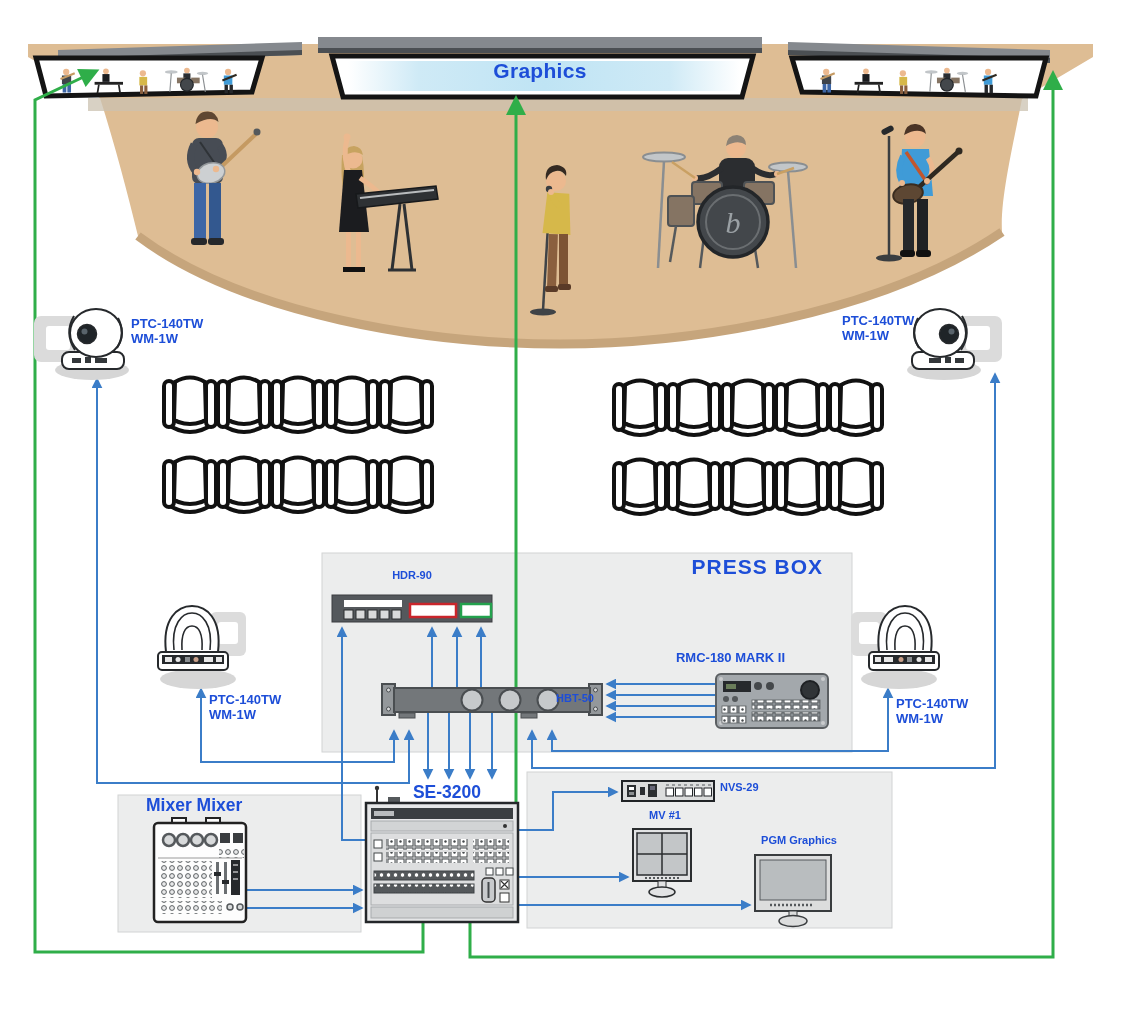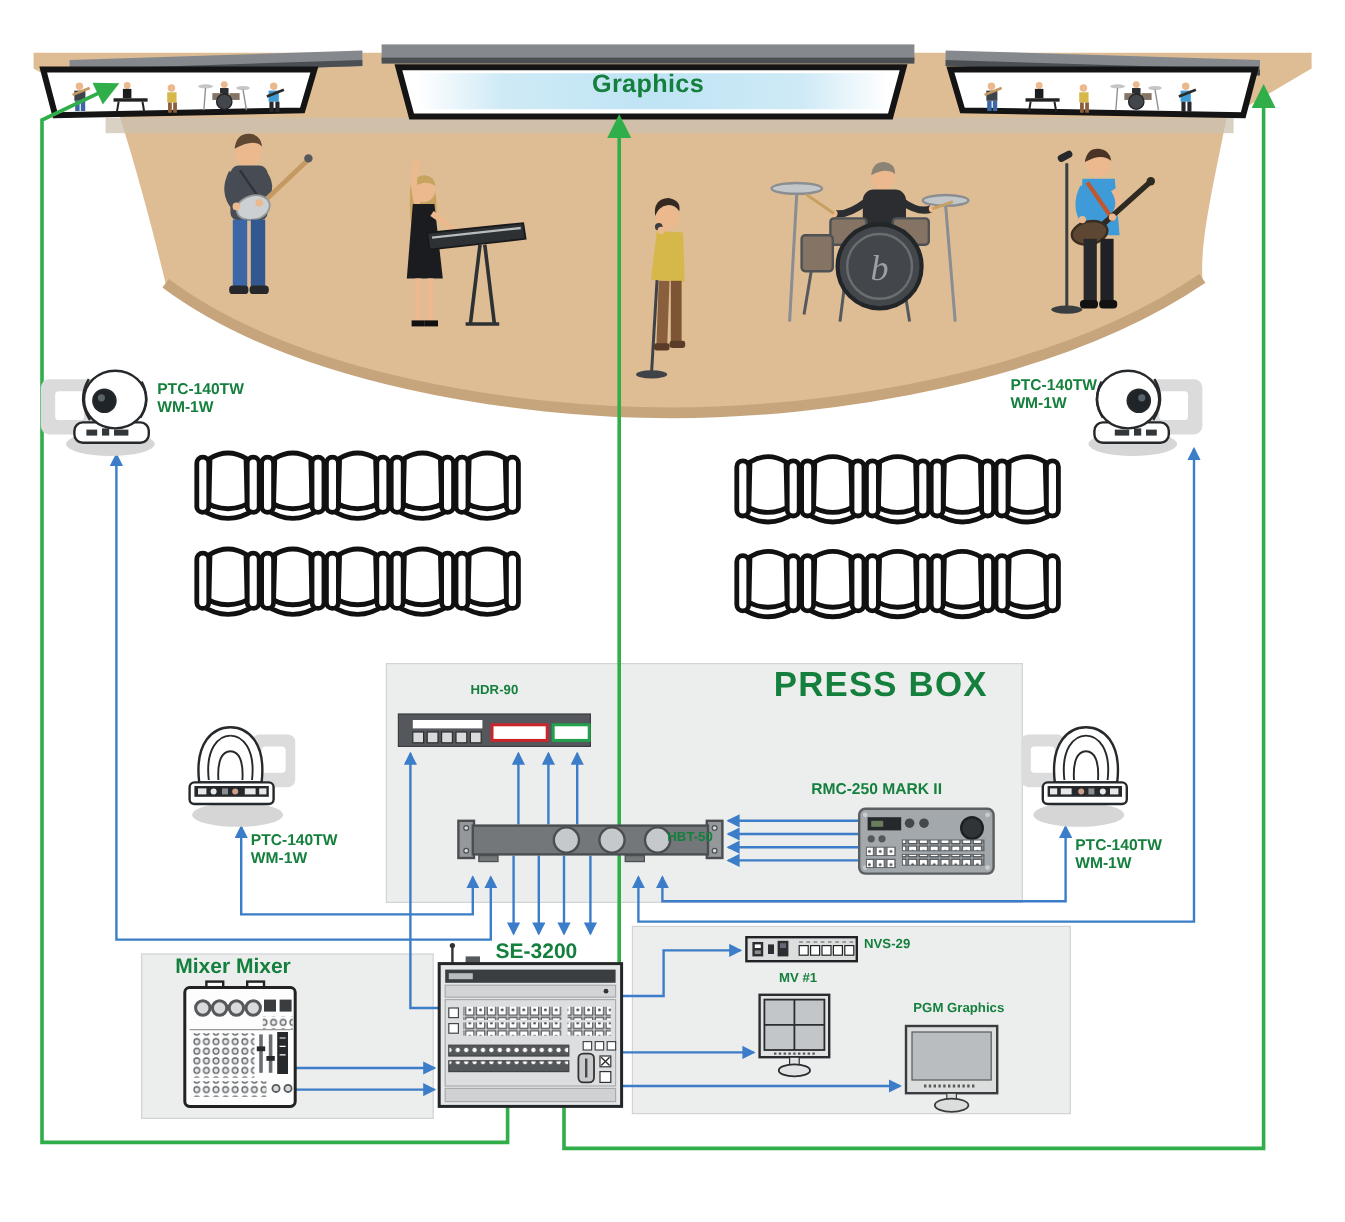--- a/index.html
+++ b/index.html
@@ -1,25 +1,25 @@
 <!DOCTYPE html>
 <html><head>
 <meta charset="utf-8">
 <style>
   html,body{margin:0;padding:0;background:#fff;}
   .canvas{position:relative;width:1121px;height:1018px;background:#fff;
           font-family:"Liberation Sans",sans-serif;overflow:hidden;}
   svg.layer{position:absolute;left:0;top:0;}
-  .lbl{position:absolute;font-weight:bold;color:#15803d;line-height:1.12;white-space:nowrap;}
+  .lbl{position:absolute;font-weight:bold;color:#1d4ed8;line-height:1.12;white-space:nowrap;}
   .lbl span{display:block;}
   .fs16{font-size:13px;}
   .fs17{font-size:11px;}
   .fs175{font-size:17.5px;}
   .fs21{font-size:21px;letter-spacing:.3px;}
-  .fs29{font-size:29px;letter-spacing:1px;}
+  .fs29{font-size:21px;letter-spacing:1px;}
   .ctr{text-align:center;}
   .rgt{text-align:right;}
 </style>
 </head>
 <body>
 
 <div class="canvas">
 
 <svg class="layer" width="1121" height="1018" viewBox="0 0 1121 1018">
   <defs>
@@ -454,21 +454,21 @@
       </g>
   <g>
         <use href="#camR" transform="translate(945,604) scale(-1,1)"></use>
       </g>
 </svg>
 
 <div class="lbl fs21 ctr" style="left:445px;top:59px;width:190px;">Graphics</div>
 <div class="lbl fs29 rgt" style="left:623px;top:555px;width:200px;">PRESS BOX</div>
 <div class="lbl fs17 ctr" style="left:352px;top:569px;width:120px;">HDR-90</div>
 <div class="lbl fs17 ctr" style="left:506px;top:692px;width:88px;text-align:right;">HBT-50</div>
-<div class="lbl fs16 ctr" style="left:648px;top:651px;width:165px;">RMC-250 MARK II</div>
+<div class="lbl fs16 ctr" style="left:648px;top:651px;width:165px;">RMC-180 MARK II</div>
 <div class="lbl fs175 ctr" style="left:392px;top:783px;width:110px;">SE-3200</div>
 <div class="lbl fs17" style="left:720px;top:781px;">NVS-29</div>
 <div class="lbl fs17 ctr" style="left:630px;top:809px;width:70px;">MV #1</div>
 <div class="lbl fs17 ctr" style="left:740px;top:834px;width:118px;">PGM Graphics</div>
 <div class="lbl fs175" style="left:146px;top:796px;">Mixer Mixer</div>
 
 <div class="lbl fs16" style="left:131px;top:317px;">
   <span>PTC-140TW</span>
   <span>WM-1W</span>
 </div>

